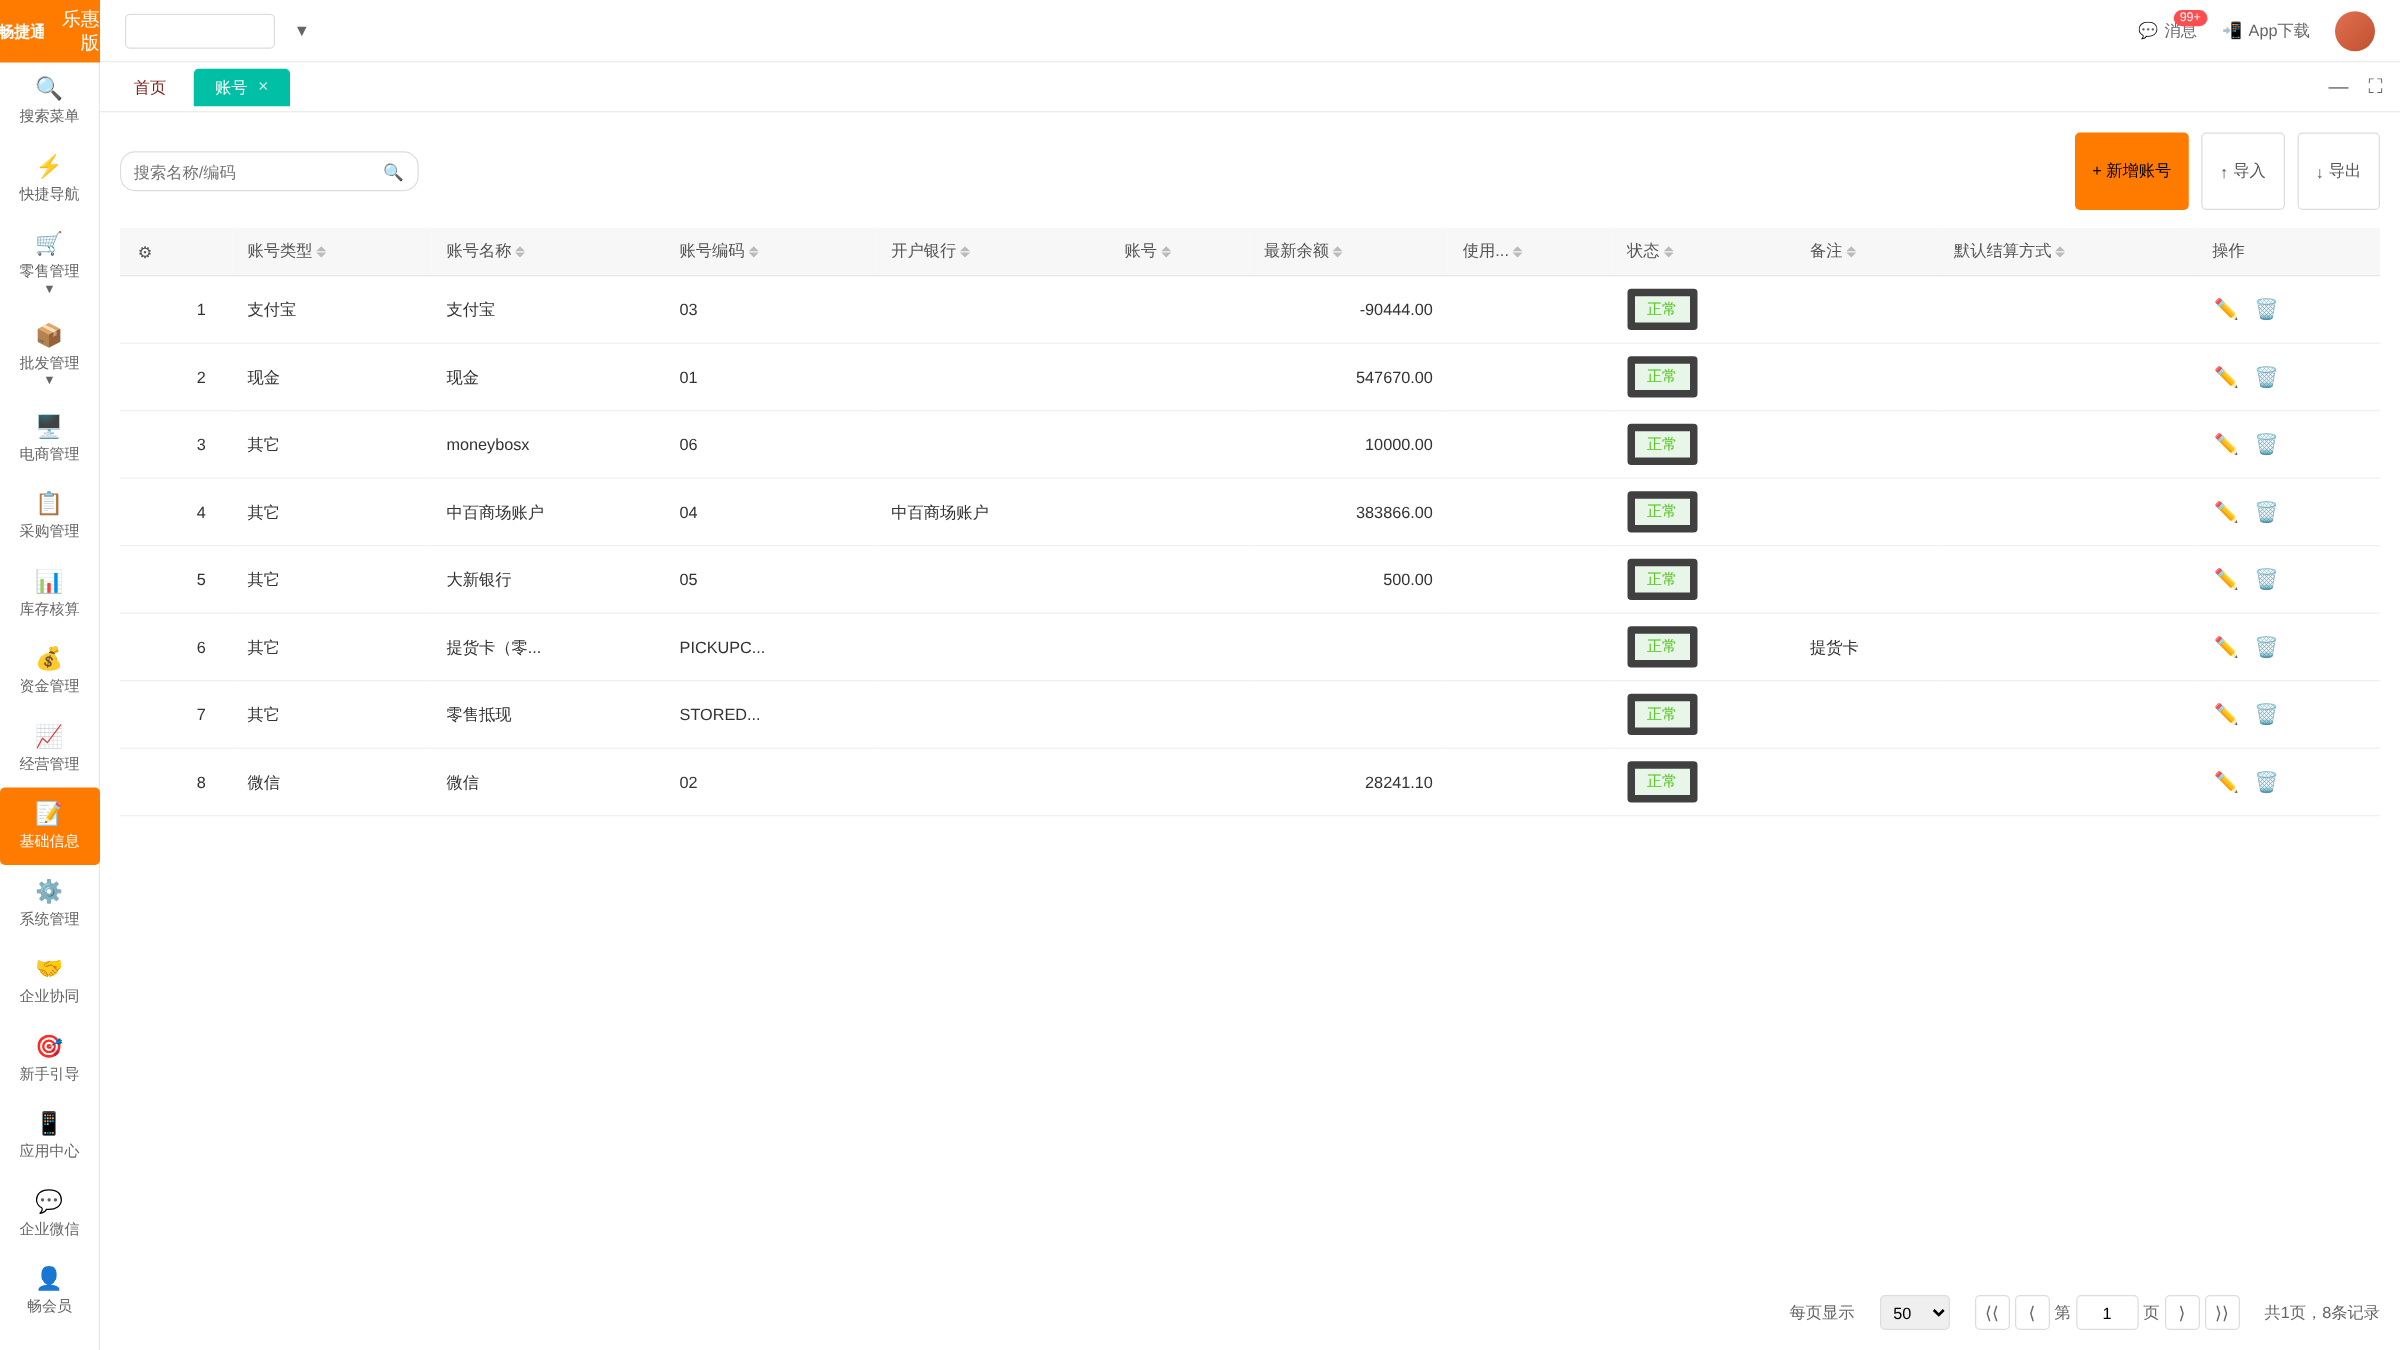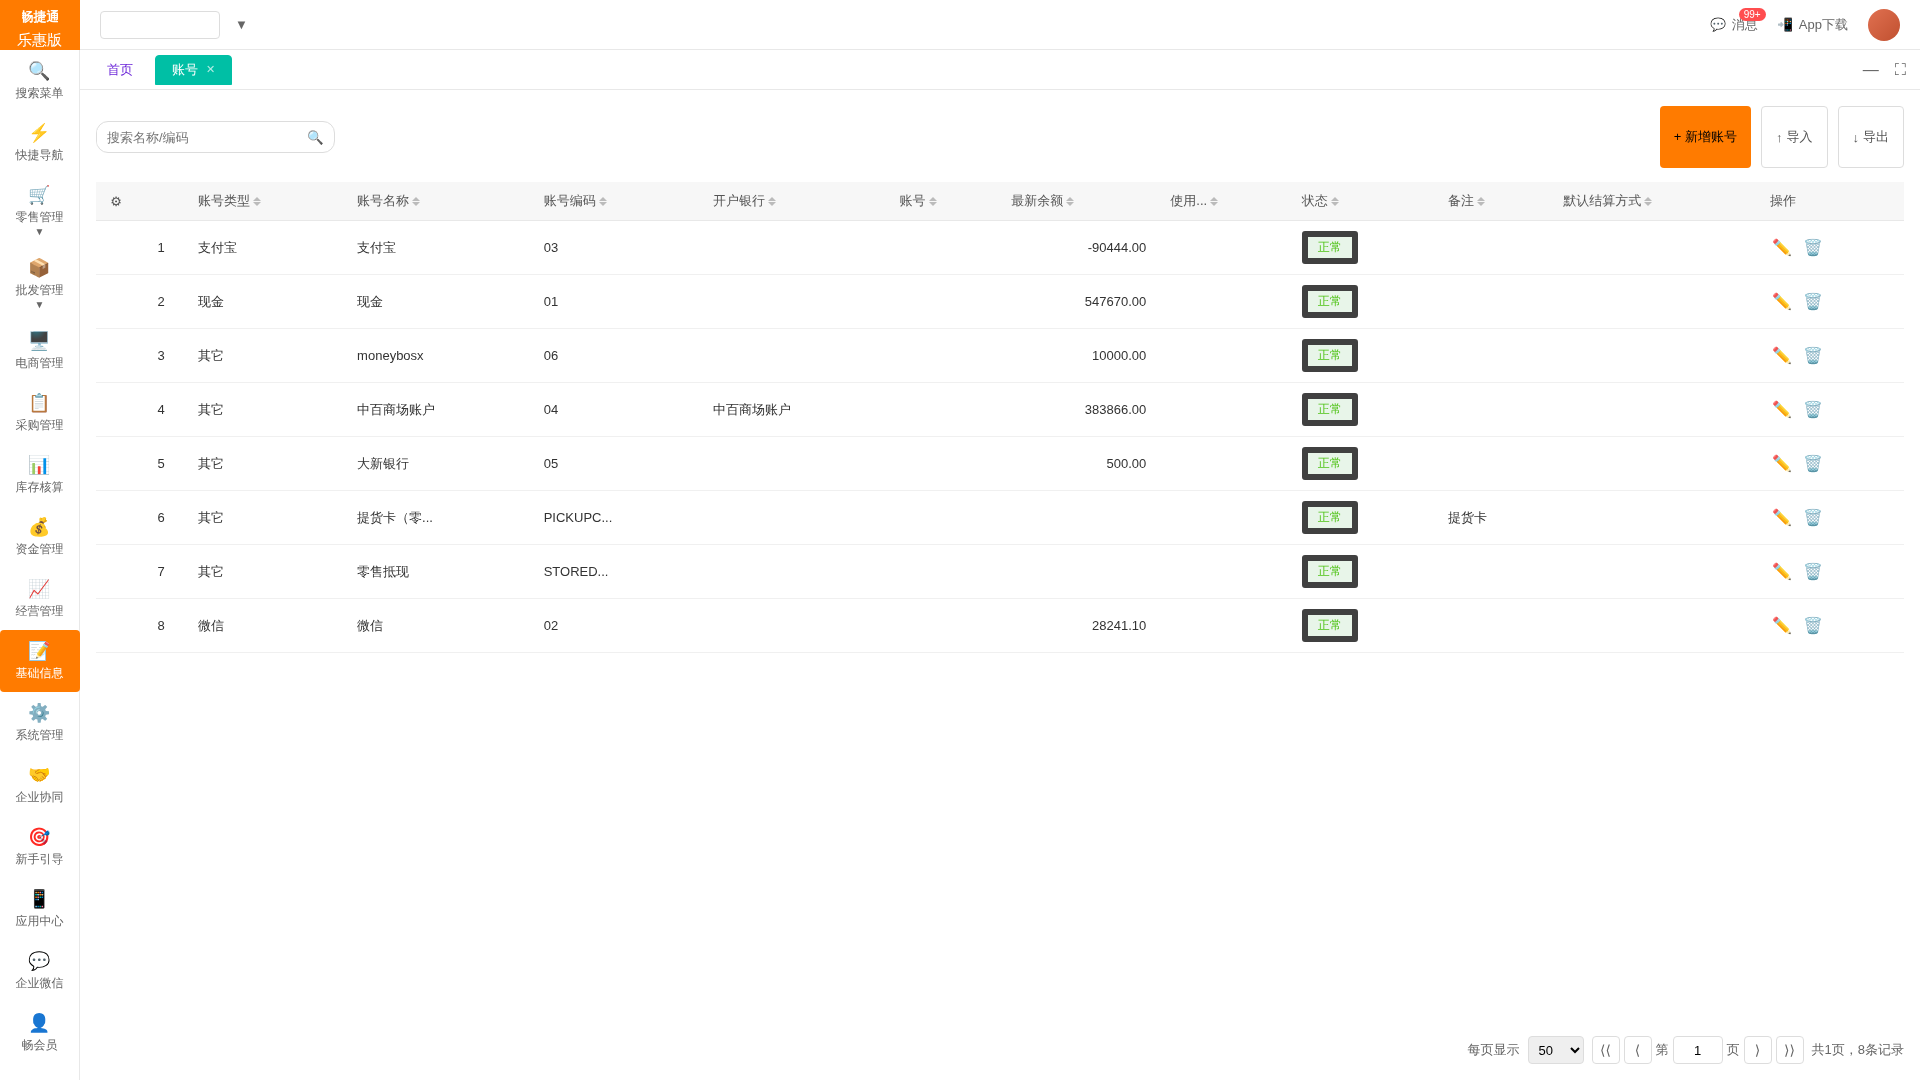--- a/index.html
+++ b/index.html
@@ -1,21 +1,21 @@
 <!DOCTYPE html>
 <html><head>
   <meta charset="utf-8">
   <style>
     * { box-sizing: border-box; margin: 0; padding: 0; }
     body { font-family: 'Microsoft YaHei', Arial, sans-serif; font-size: 13px; background: #f5f5f5; display: flex; height: 1080px; width: 1920px; overflow: hidden; }
 
     
     .sidebar { width: 80px; background: #fff; display: flex; flex-direction: column; align-items: center; border-right: 1px solid #e8e8e8; height: 100%; }
     .sidebar-logo { width: 80px; height: 50px; background: #ff7b00; display: flex; align-items: center; justify-content: center; }
-    .sidebar-logo-inner { display: flex; flex-direction: column; align-items: center; }
+    .sidebar-logo-inner { display: flex; flex-direction: row; align-items: center; }
     .sidebar-logo-text { color: #fff; font-size: 15px; margin-top: 0; text-align: right; }
     .sidebar-item { width: 80px; padding: 10px 0; display: flex; flex-direction: column; align-items: center; cursor: pointer; color: #666; font-size: 12px; transition: color 0.2s; }
     .sidebar-item.active { background: #ff7b00; color: #fff; border-radius: 4px; }
     .sidebar-item .icon { font-size: 18px; margin-bottom: 3px; }
 
     
     .main { flex: 1; display: flex; flex-direction: column; overflow: hidden; }
 
     
     .top-header { height: 50px; background: #fff; display: flex; align-items: center; justify-content: space-between; padding: 0 20px; border-bottom: 1px solid #e8e8e8; }
@@ -23,21 +23,21 @@
     .header-search { width: 120px; height: 28px; border: 1px solid #ddd; border-radius: 4px; padding: 0 8px; font-size: 12px; }
     .header-dropdown { display: flex; align-items: center; cursor: pointer; color: #666; }
     .header-right { display: flex; align-items: center; gap: 20px; }
     .msg-btn { display: flex; align-items: center; gap: 5px; cursor: pointer; color: #666; font-size: 13px; position: relative; }
     .badge { background: #ff4d4f; color: #fff; border-radius: 10px; font-size: 10px; padding: 1px 5px; position: absolute; top: -8px; right: -8px; }
     .app-btn { display: flex; align-items: center; gap: 5px; cursor: pointer; color: #666; font-size: 13px; }
     .avatar { width: 32px; height: 32px; border-radius: 50%; background: #ccc; overflow: hidden; }
 
     
     .tabs-bar { height: 40px; background: #fff; display: flex; align-items: center; padding: 0 10px; border-bottom: 1px solid #e8e8e8; gap: 5px; }
-    .tab { height: 30px; padding: 0 16px; display: flex; align-items: center; gap: 8px; cursor: pointer; font-size: 13px; border-radius: 4px 4px 0 0; color: #6d28d9; border: 1px solid transparent; }
+    .tab { height: 30px; padding: 0 16px; display: flex; align-items: center; gap: 8px; cursor: pointer; font-size: 13px; border-radius: 4px 4px 0 0; color: #7f1d1d; border: 1px solid transparent; }
     .tab.active { background: #00bfa5; color: #fff; border-color: #00bfa5; }
     .tab-close { cursor: pointer; opacity: 0.7; font-size: 11px; }
 
     
     .page-content { flex: 1; background: #fff; overflow: hidden; display: flex; flex-direction: column; padding: 16px; position: relative; }
 
     
     .toolbar { display: flex; align-items: center; justify-content: space-between; margin-bottom: 14px; }
     .search-box { display: flex; align-items: center; border: 1px solid #ddd; border-radius: 12px; overflow: hidden; height: 32px; }
     .search-input { border: none; outline: none; padding: 0 10px; font-size: 13px; width: 200px; }
@@ -56,21 +56,21 @@
     .sort-icon span { display: block; width: 0; height: 0; }
     .sort-up { border-left: 4px solid transparent; border-right: 4px solid transparent; border-bottom: 4px solid #bbb; }
     .sort-down { border-left: 4px solid transparent; border-right: 4px solid transparent; border-top: 4px solid #bbb; }
     .col-number { width: 50px; text-align: center; }
     .status-badge { display: inline-block; padding: 2px 10px; border-radius: 3px; font-size: 12px; background: #e8f5e9; color: #52c41a; border: 6px solid #404040; }
     .action-btns { display: flex; gap: 8px; }
     .action-btn { background: none; border: none; cursor: pointer; color: #666; font-size: 16px; padding: 2px; }
     .settings-col { width: 40px; text-align: center; }
 
     
-    .pagination { display: flex; align-items: center; justify-content: flex-end; padding: 12px 0 0 0; gap: 8px; }
+    .pagination { display: flex; align-items: center; justify-content: flex-end; padding: 12px 0 0 0; gap: 20px; }
     .pagination-label { color: #666; font-size: 13px; }
     .per-page-select { height: 28px; border: 1px solid #ddd; border-radius: 4px; padding: 0 6px; font-size: 13px; }
     .page-nav { display: flex; align-items: center; gap: 4px; }
     .page-btn { width: 28px; height: 28px; border: 1px solid #ddd; background: #fff; border-radius: 4px; cursor: pointer; display: flex; align-items: center; justify-content: center; font-size: 14px; color: #666; }
     .page-input { width: 50px; height: 28px; border: 1px solid #ddd; border-radius: 4px; text-align: center; font-size: 13px; }
     .total-text { color: #666; font-size: 13px; }
     .tabs-right { display: flex; align-items: center; margin-left: auto; gap: 8px; }
     .tab-action-btn { background: none; border: none; cursor: pointer; color: #666; font-size: 16px; padding: 4px; }
   </style>
 </head>

